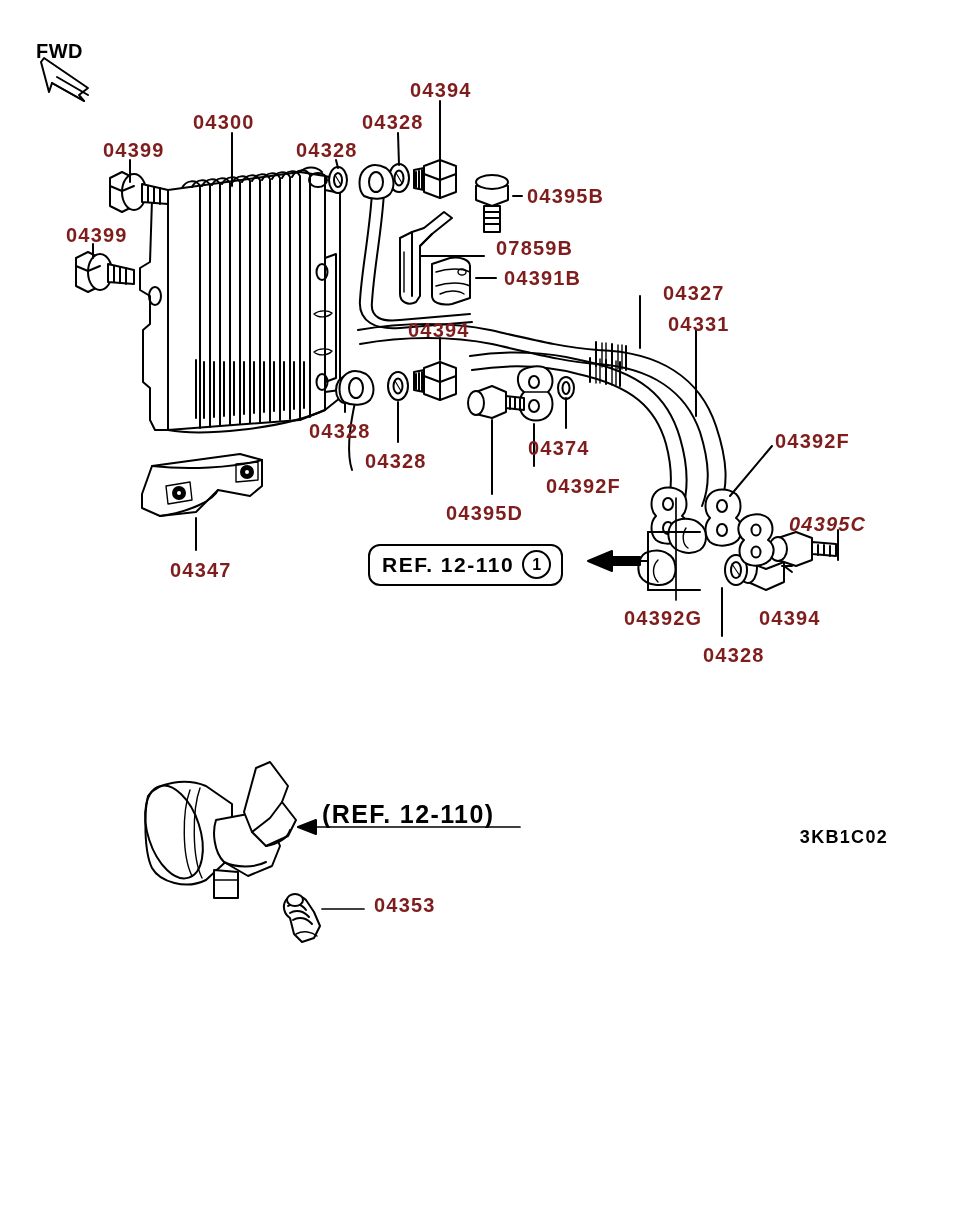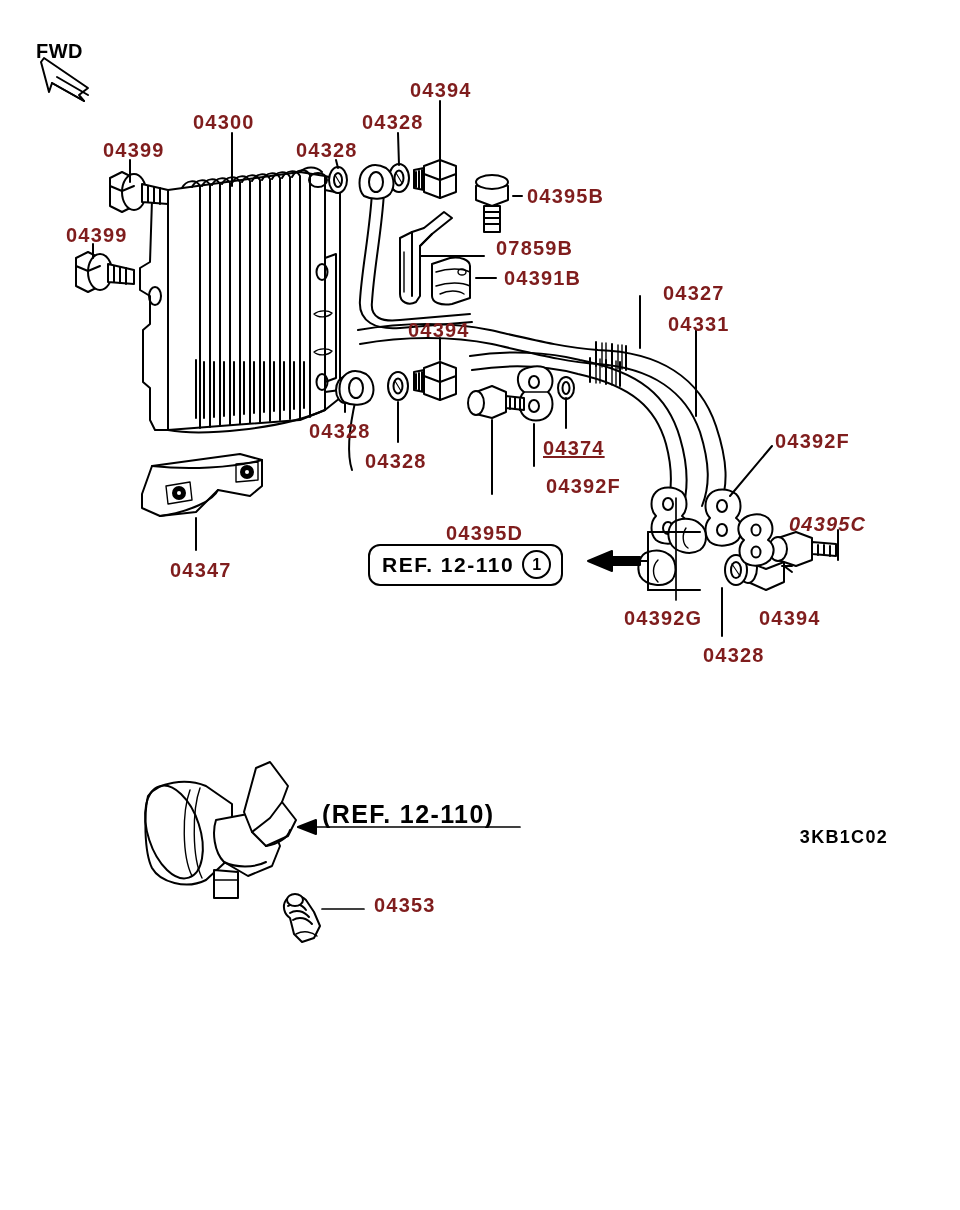--- a/index.html
+++ b/index.html
@@ -417,22 +417,22 @@
   <div class="lbl" style="left:362px;top:112px;">04328</div>
   <div class="lbl" style="left:410px;top:80px;">04394</div>
   <div class="lbl" style="left:527px;top:186px;">04395B</div>
   <div class="lbl" style="left:496px;top:238px;">07859B</div>
   <div class="lbl" style="left:504px;top:268px;">04391B</div>
   <div class="lbl" style="left:663px;top:283px;">04327</div>
   <div class="lbl" style="left:668px;top:314px;">04331</div>
   <div class="lbl" style="left:408px;top:320px;">04394</div>
   <div class="lbl" style="left:309px;top:421px;">04328</div>
   <div class="lbl" style="left:365px;top:451px;">04328</div>
-  <div class="lbl" style="left:446px;top:503px;margin-top:20px;">04395D</div>
-  <div class="lbl" style="left:543px;top:438px;text-decoration:underline;">04374</div>
+  <div class="lbl" style="left:446px;top:503px;">04395D</div>
+  <div class="lbl" style="left:528px;top:438px;">04374</div>
   <div class="lbl" style="left:546px;top:476px;">04392F</div>
   <div class="lbl" style="left:775px;top:431px;">04392F</div>
   <div class="lbl" style="left:789px;top:514px;font-style:italic;">04395C</div>
   <div class="lbl" style="left:170px;top:560px;">04347</div>
   <div class="lbl" style="left:624px;top:608px;">04392G</div>
   <div class="lbl" style="left:759px;top:608px;">04394</div>
   <div class="lbl" style="left:703px;top:645px;">04328</div>
   <div class="lbl" style="left:374px;top:895px;">04353</div>
 
   <div class="refbox" style="left:368px;top:544px;">

